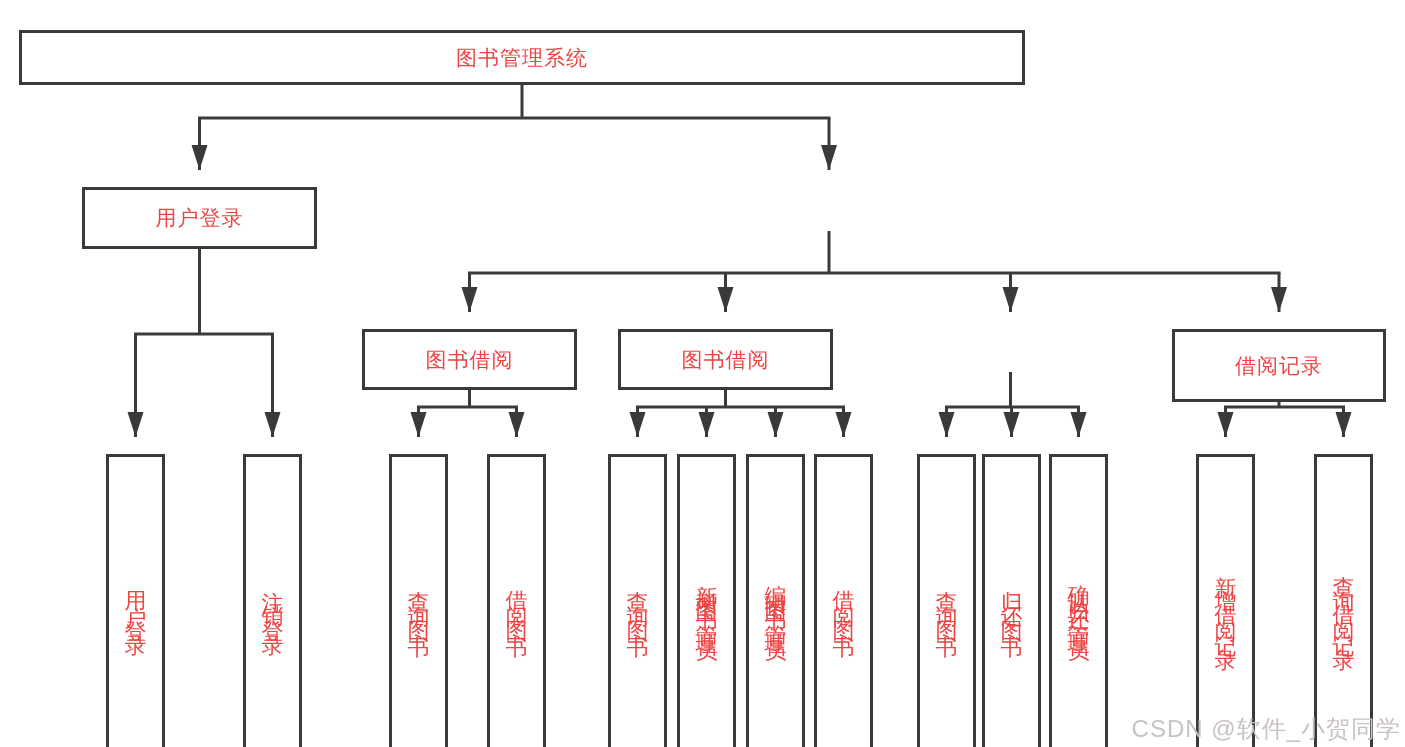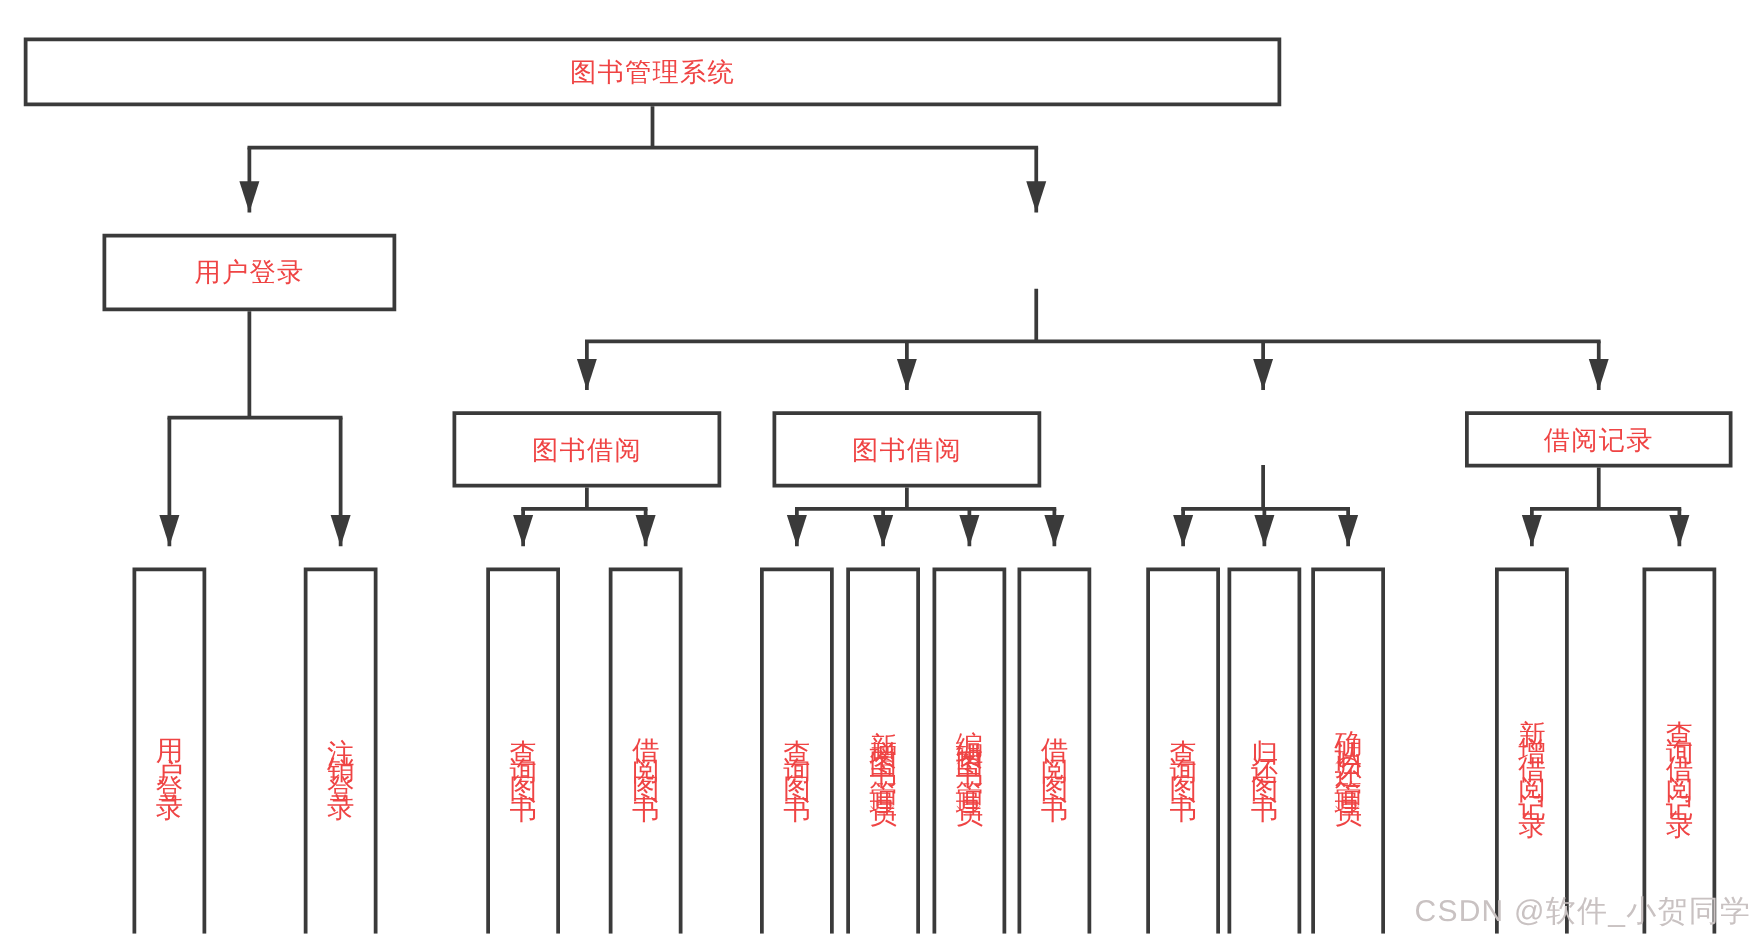--- a/index.html
+++ b/index.html
@@ -31,21 +31,21 @@
     margin-top: 17px;
   }
   
   .hnode { font-size: 21px; }
   .root  { left: 19px;  top: 13px;  width: 1006px; height: 55px; }
   .n-user-login     { left: 82px;   top: 170px; width: 235px; height: 62px; }
   .n-book-mgmt      { left: 711px;  top: 170px; width: 236px; height: 62px; }
   .n-new-book-rec   { left: 362px;  top: 312px; width: 215px; height: 61px; }
   .n-book-borrow    { left: 618px;  top: 312px; width: 215px; height: 61px; }
   .n-current-borrow { left: 903px;  top: 312px; width: 215px; height: 61px; }
-  .n-borrow-records { left: 1172px; top: 312px; width: 214px; height: 45px; }
+  .n-borrow-records { left: 1172px; top: 312px; width: 214px; height: 73px; }
   
   .vnode { top: 437px; width: 59px; height: 298px; font-size: 22px; }
   .vnode span {
     writing-mode: vertical-rl;
     text-orientation: mixed;
     letter-spacing: 15px;
     line-height: 1;
   }
   .vnode.tight span { letter-spacing: 8px; }
   .l-user-login     { left: 106px; }

